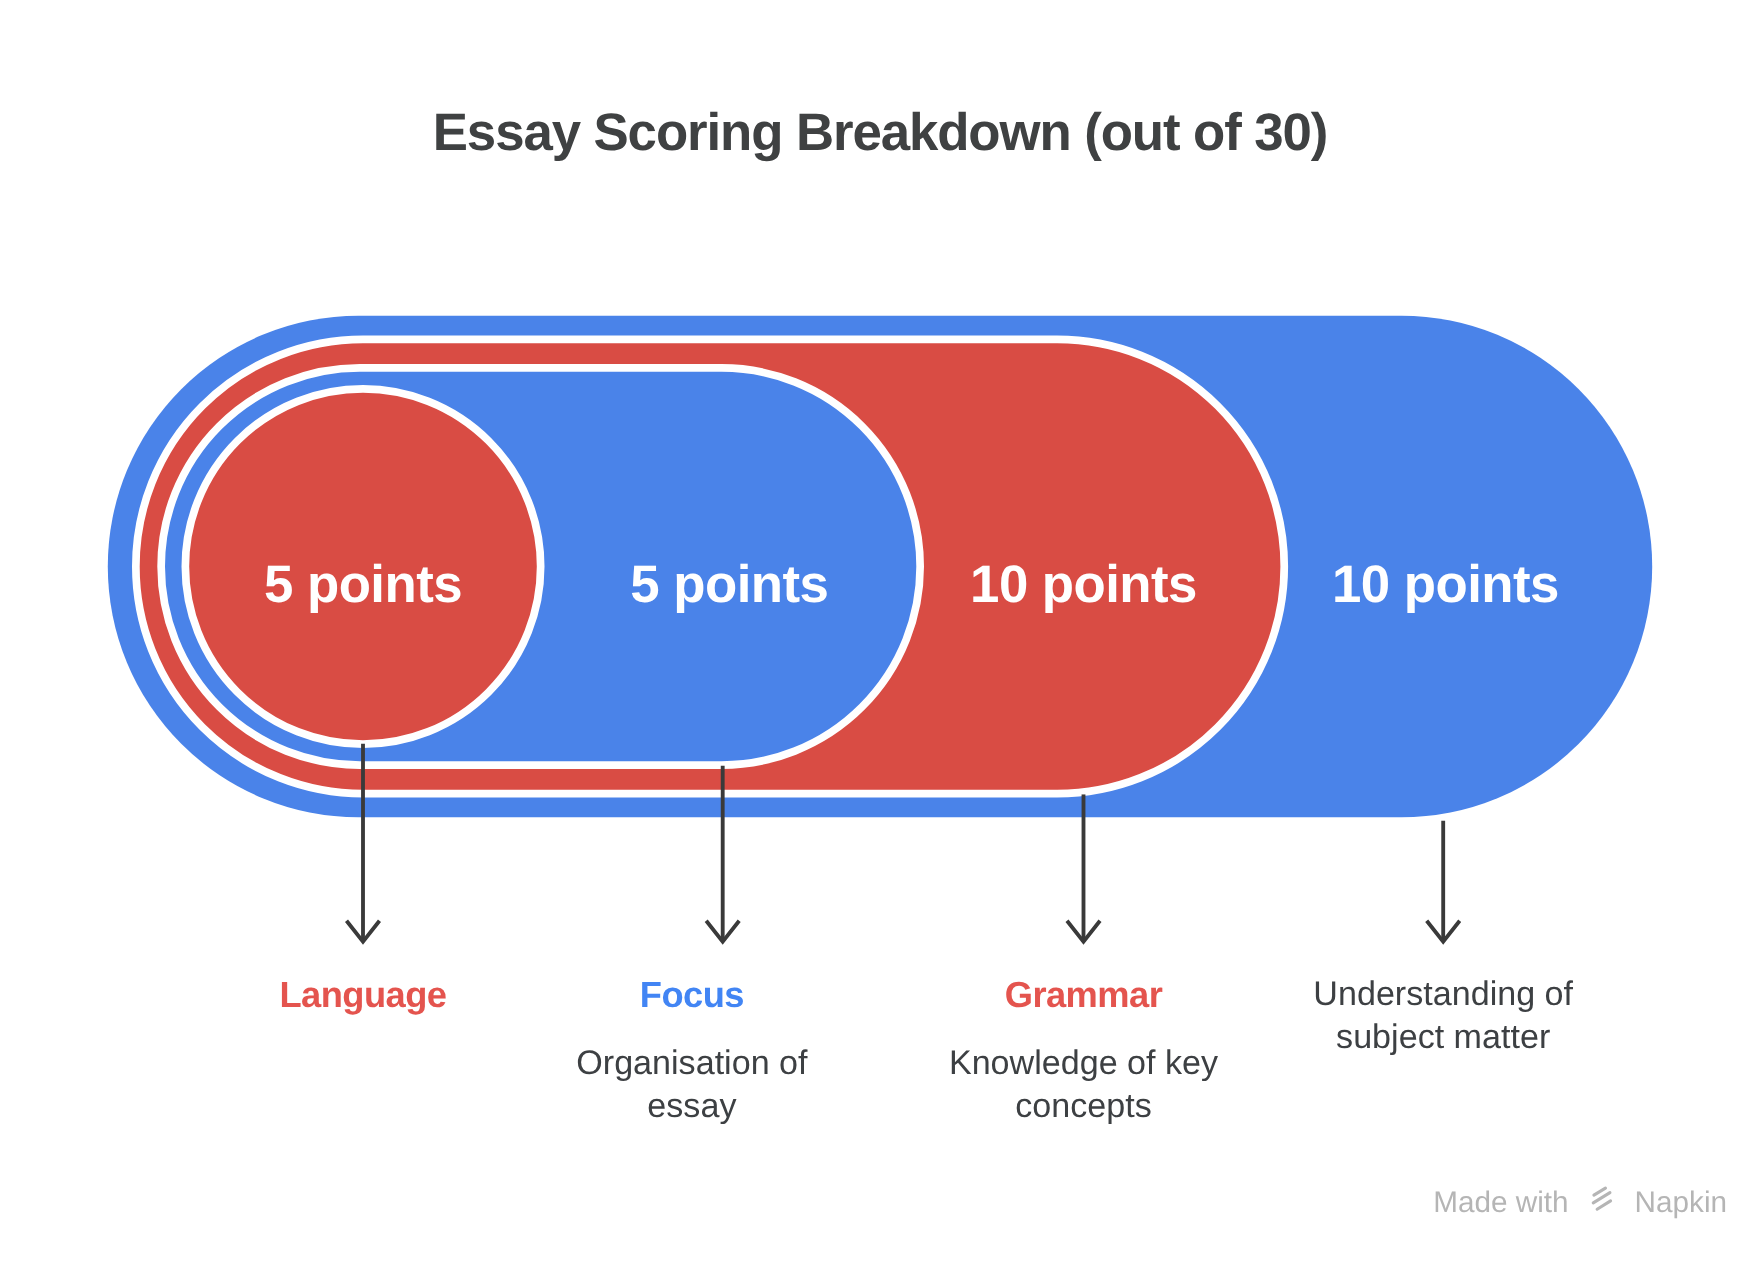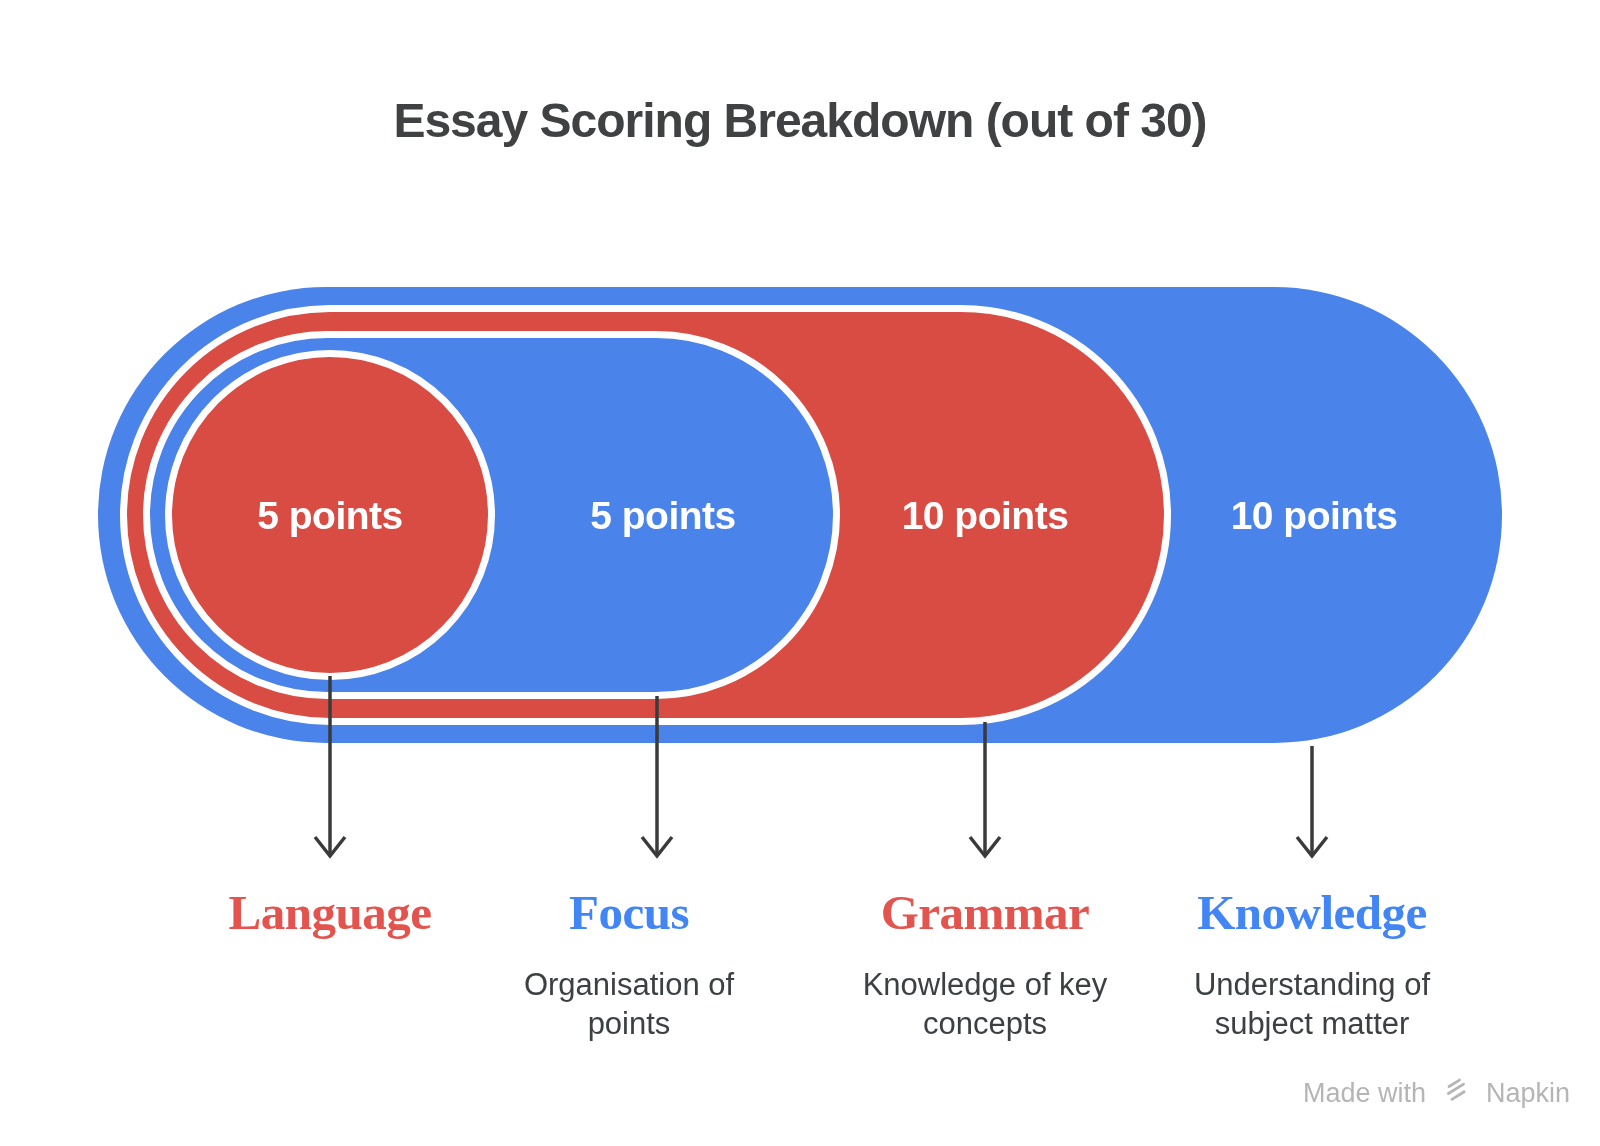--- a/index.html
+++ b/index.html
@@ -27,35 +27,35 @@
     border-radius:184px; background:var(--shape-blue);
     border:7px solid #ffffff; z-index:3;
   }
   .shape-language {
     left:165px; top:350px; width:330px; height:330px;
     border-radius:50%; background:var(--shape-red);
     border:7px solid #ffffff; z-index:4;
   }
   .pts {
     position:absolute; z-index:5; transform:translate(-50%,-50%);
-    color:#ffffff; font-size:39px; font-weight:700; white-space:nowrap;
+    color:#ffffff; font-size:48px; font-weight:700; white-space:nowrap;
     letter-spacing:-0.5px;
+    margin-top:16px;
   }
   .arrow { position:absolute; z-index:6; }
   .arrow svg { display:block; }
   .arrow line, .arrow polyline {
     stroke:var(--arrow-color); stroke-width:3.5; fill:none;
   }
   .col {
     position:absolute; top:884px; width:290px; text-align:center; z-index:7;
   }
   .col h2 {
-    margin:0 0 22px 0; font-size:49px; font-weight:700; letter-spacing:-0.5px;
+    margin:0 0 22px 0; font-size:33px; font-weight:700; letter-spacing:-0.5px;
     line-height:1.2;
-    font-family:Liberation Serif, serif;
   }
   .cat-red  { color:var(--label-red); }
   .cat-blue { color:var(--label-blue); }
   .col p {
     margin:0; font-size:31px; line-height:39px; color:var(--text-dark);
     font-weight:400;
   }
   .footer {
     position:absolute; top:1076px; right:30px; z-index:8;
     display:flex; align-items:center; gap:16px;
@@ -103,28 +103,27 @@
       <line x1="22" y1="0" x2="22" y2="110"></line>
       <polyline points="7,91 22,110 37,91"></polyline>
     </svg>
   </div>
 
   <div class="col" style="left:185px;">
     <h2 class="cat-red">Language</h2>
   </div>
   <div class="col" style="left:484px;">
     <h2 class="cat-blue">Focus</h2>
-    <p>Organisation of points</p>
+    <p>Organisation of essay</p>
   </div>
   <div class="col" style="left:840px;">
     <h2 class="cat-red">Grammar</h2>
     <p>Knowledge of key concepts</p>
   </div>
   <div class="col" style="left:1167px;">
-    <h2 class="cat-blue">Knowledge</h2>
     <p>Understanding of subject matter</p>
   </div>
 
   <div class="footer">
     <span>Made with</span>
     <span class="napkin-icon">
       <svg width="28" height="28" viewBox="0 0 24 24">
         <g stroke="currentColor" stroke-width="2.4" fill="none" stroke-linecap="round">
           <path d="M6 9 L15 3.5"></path>
           <path d="M5.5 15 L18.5 7"></path>

